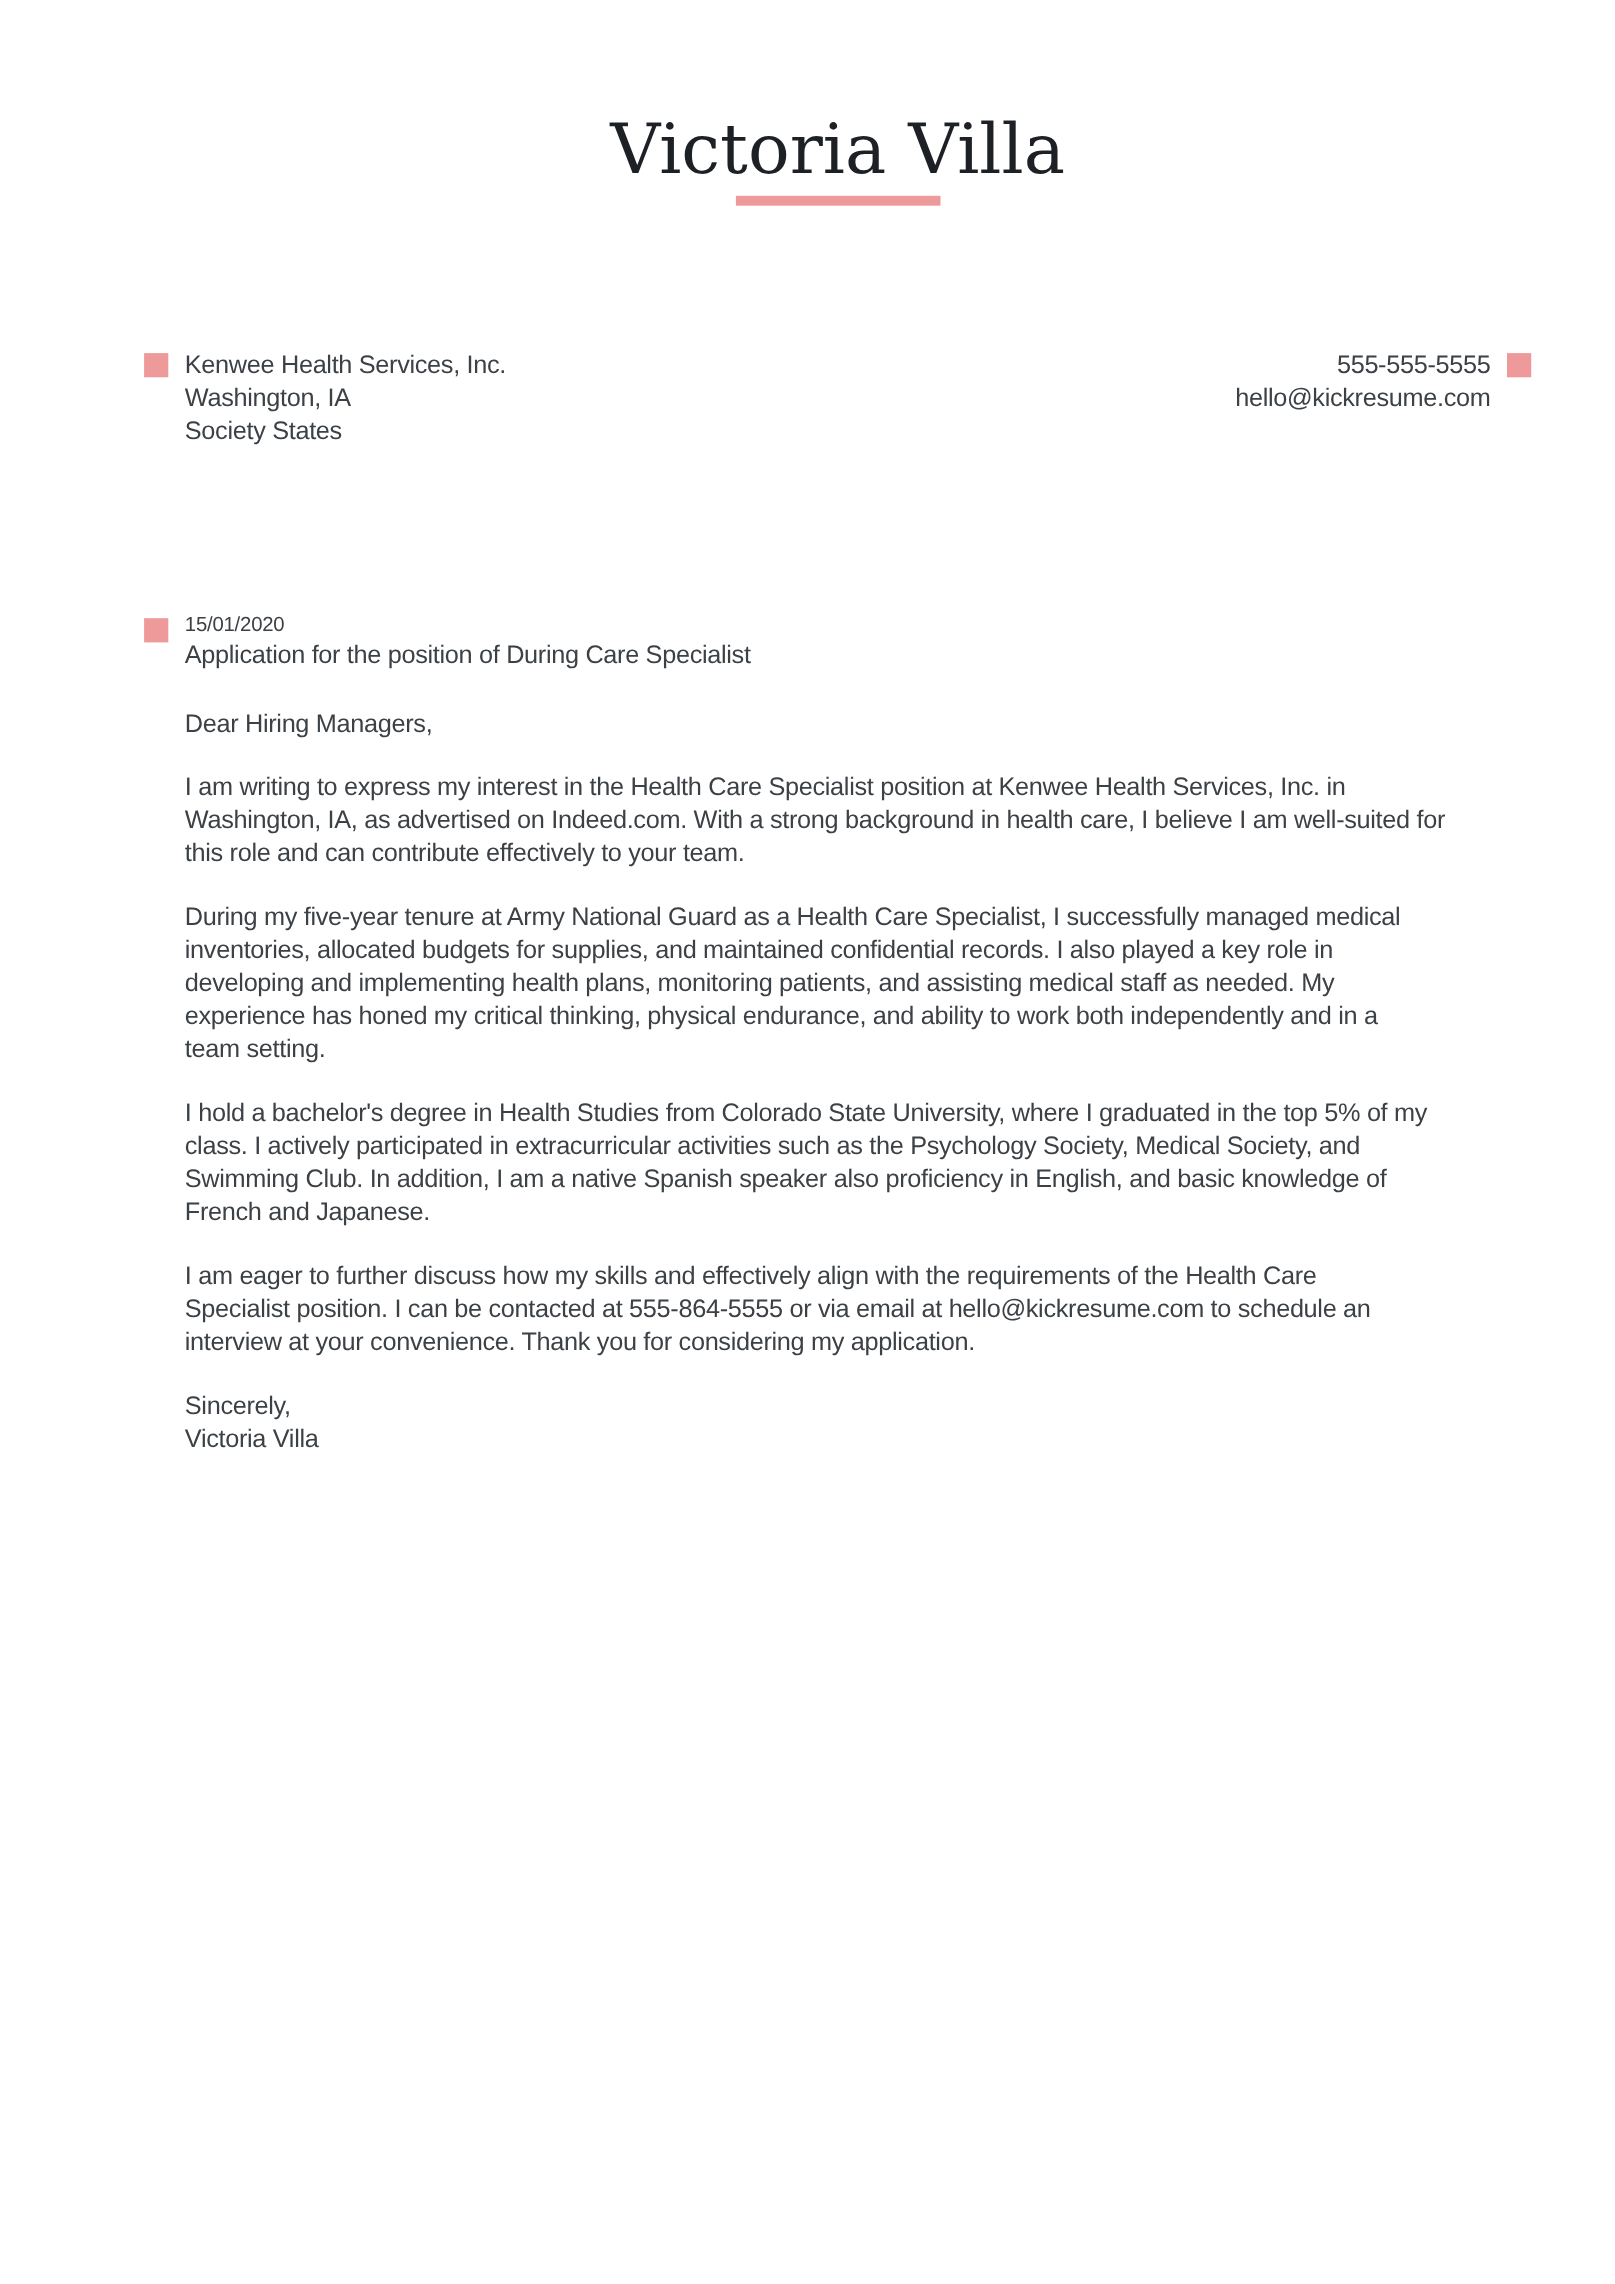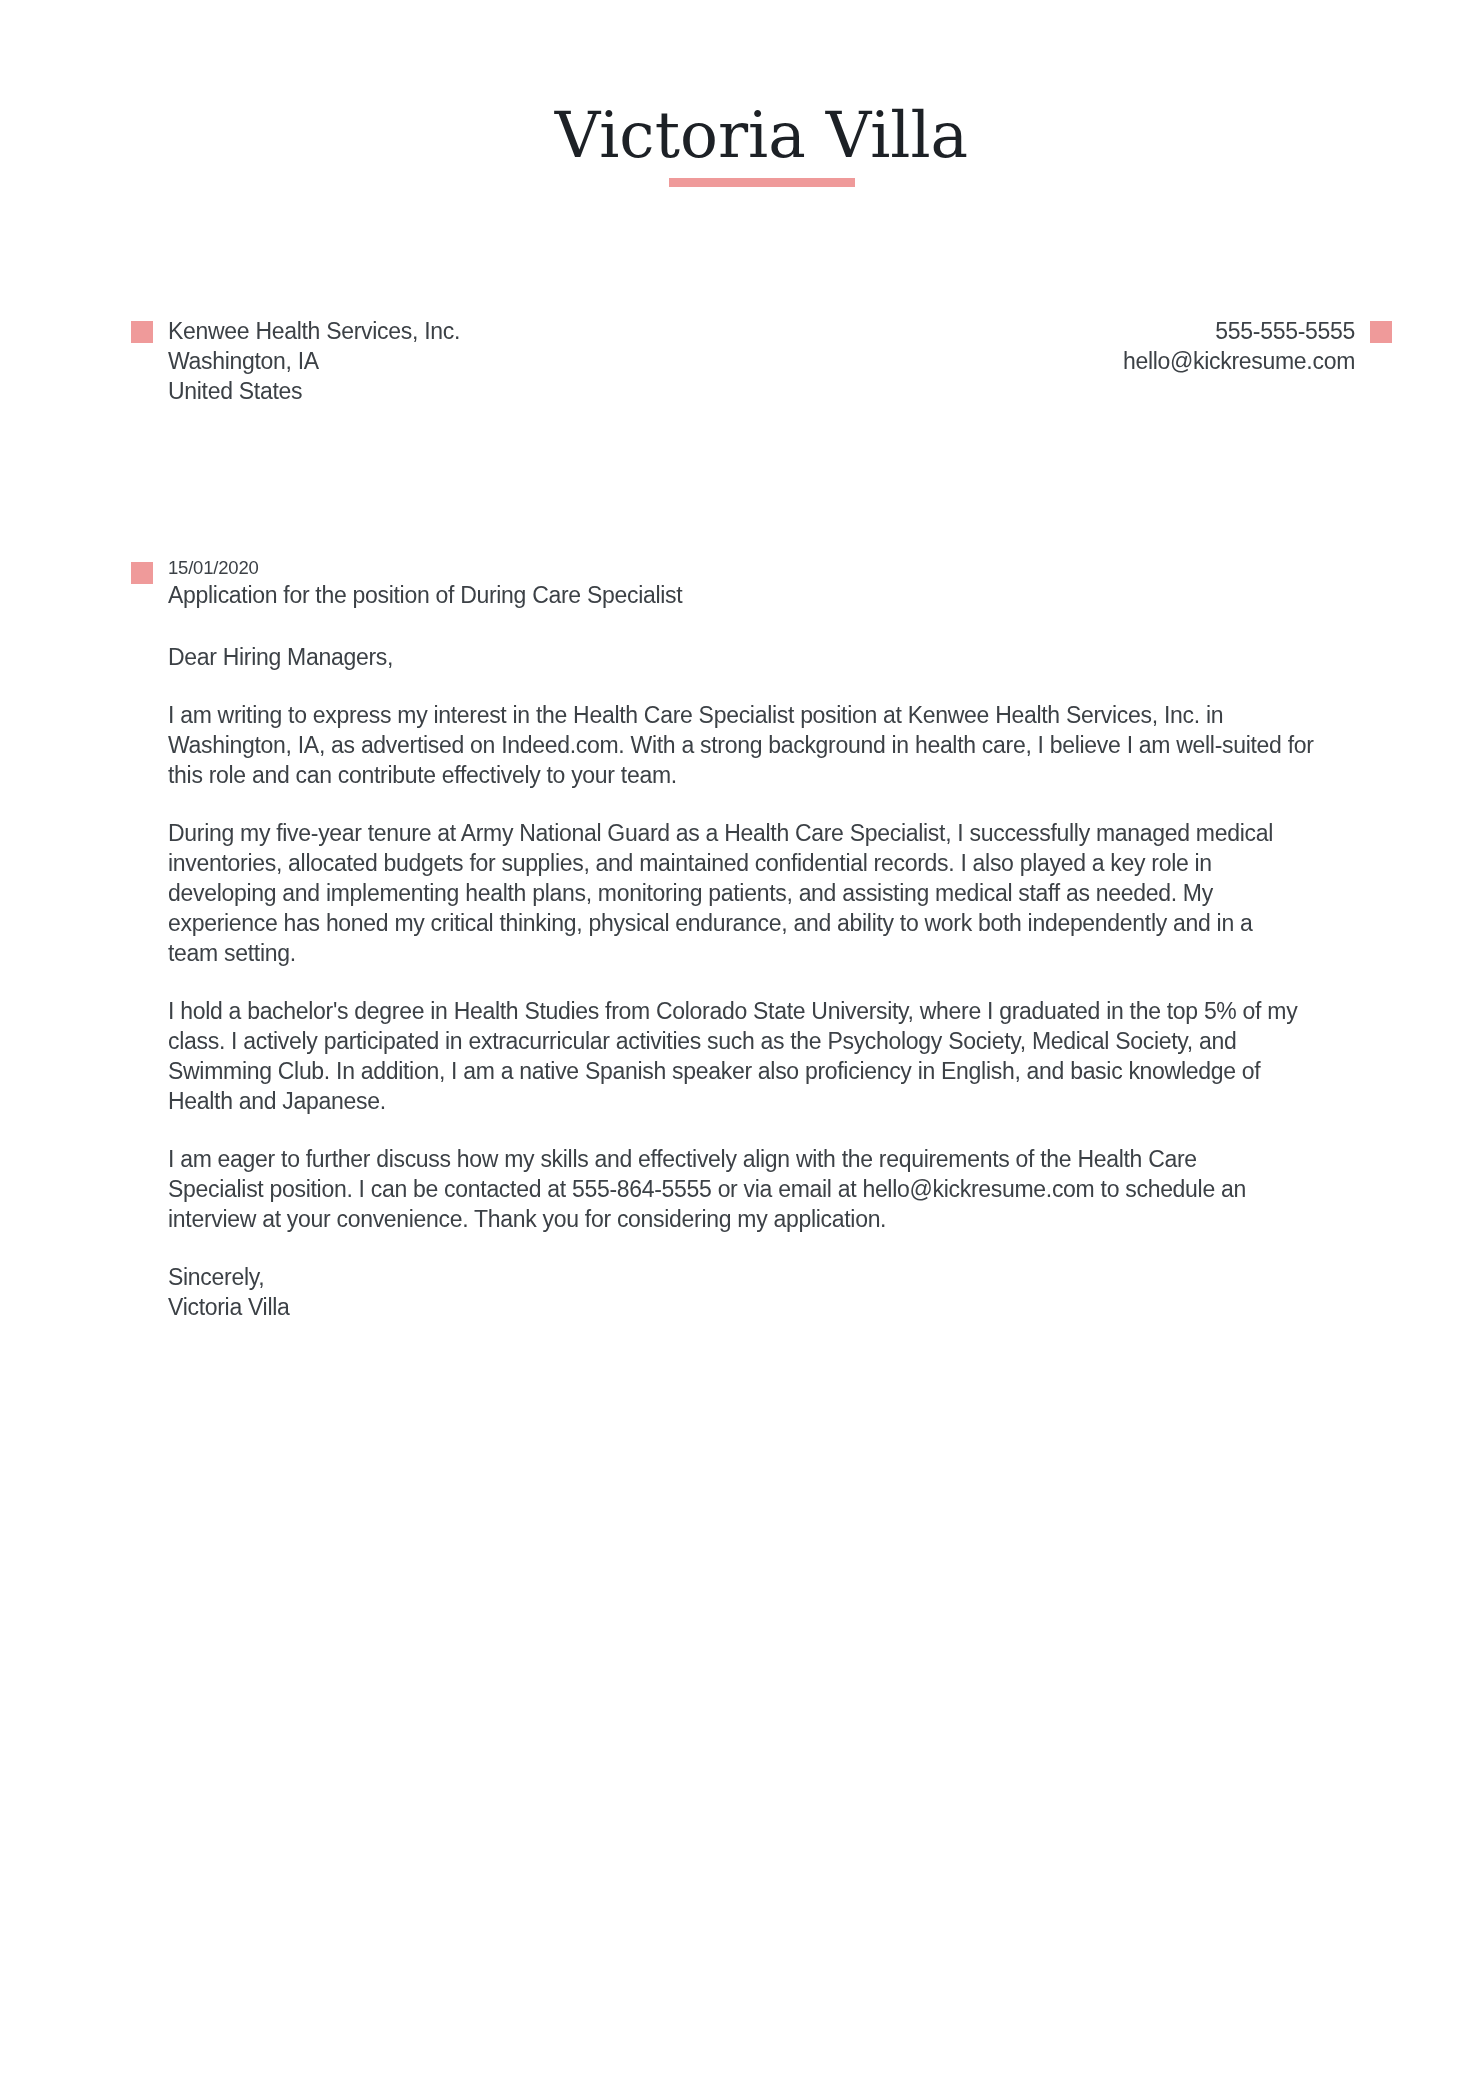--- a/index.html
+++ b/index.html
@@ -73,21 +73,21 @@
   <div class="title">Victoria Villa</div>
   <div class="title-underline"></div>
 
   <div class="content">
 
     <div class="contact-row body-text">
       <span class="marker left"></span>
       <div class="recipient-block">
         <div class="line">Kenwee Health Services, Inc.</div>
         <div class="line">Washington, IA</div>
-        <div class="line">United States</div>
+        <div class="line">Society States</div>
       </div>
       <div class="sender-block">
         <div class="line">555-555-5555</div>
         <div class="line">hello@kickresume.com</div>
       </div>
       <span class="marker right"></span>
     </div>
 
     <div class="date-row">
       <span class="marker"></span>
@@ -107,21 +107,21 @@
           <div class="line">During my five-year tenure at Army National Guard as a Health Care Specialist, I successfully managed medical</div>
           <div class="line">inventories, allocated budgets for supplies, and maintained confidential records. I also played a key role in</div>
           <div class="line">developing and implementing health plans, monitoring patients, and assisting medical staff as needed. My</div>
           <div class="line">experience has honed my critical thinking, physical endurance, and ability to work both independently and in a</div>
           <div class="line">team setting.</div>
         </div>
         <div class="para">
           <div class="line">I hold a bachelor's degree in Health Studies from Colorado State University, where I graduated in the top 5% of my</div>
           <div class="line">class. I actively participated in extracurricular activities such as the Psychology Society, Medical Society, and</div>
           <div class="line">Swimming Club. In addition, I am a native Spanish speaker also proficiency in English, and basic knowledge of</div>
-          <div class="line">Health and Japanese.</div>
+          <div class="line">French and Japanese.</div>
         </div>
         <div class="para">
           <div class="line">I am eager to further discuss how my skills and effectively align with the requirements of the Health Care</div>
           <div class="line">Specialist position. I can be contacted at 555-864-5555 or via email at hello@kickresume.com to schedule an</div>
           <div class="line">interview at your convenience. Thank you for considering my application.</div>
         </div>
       </div>
 
     <div class="signoff body-text">
       <div class="line">Sincerely,</div>

